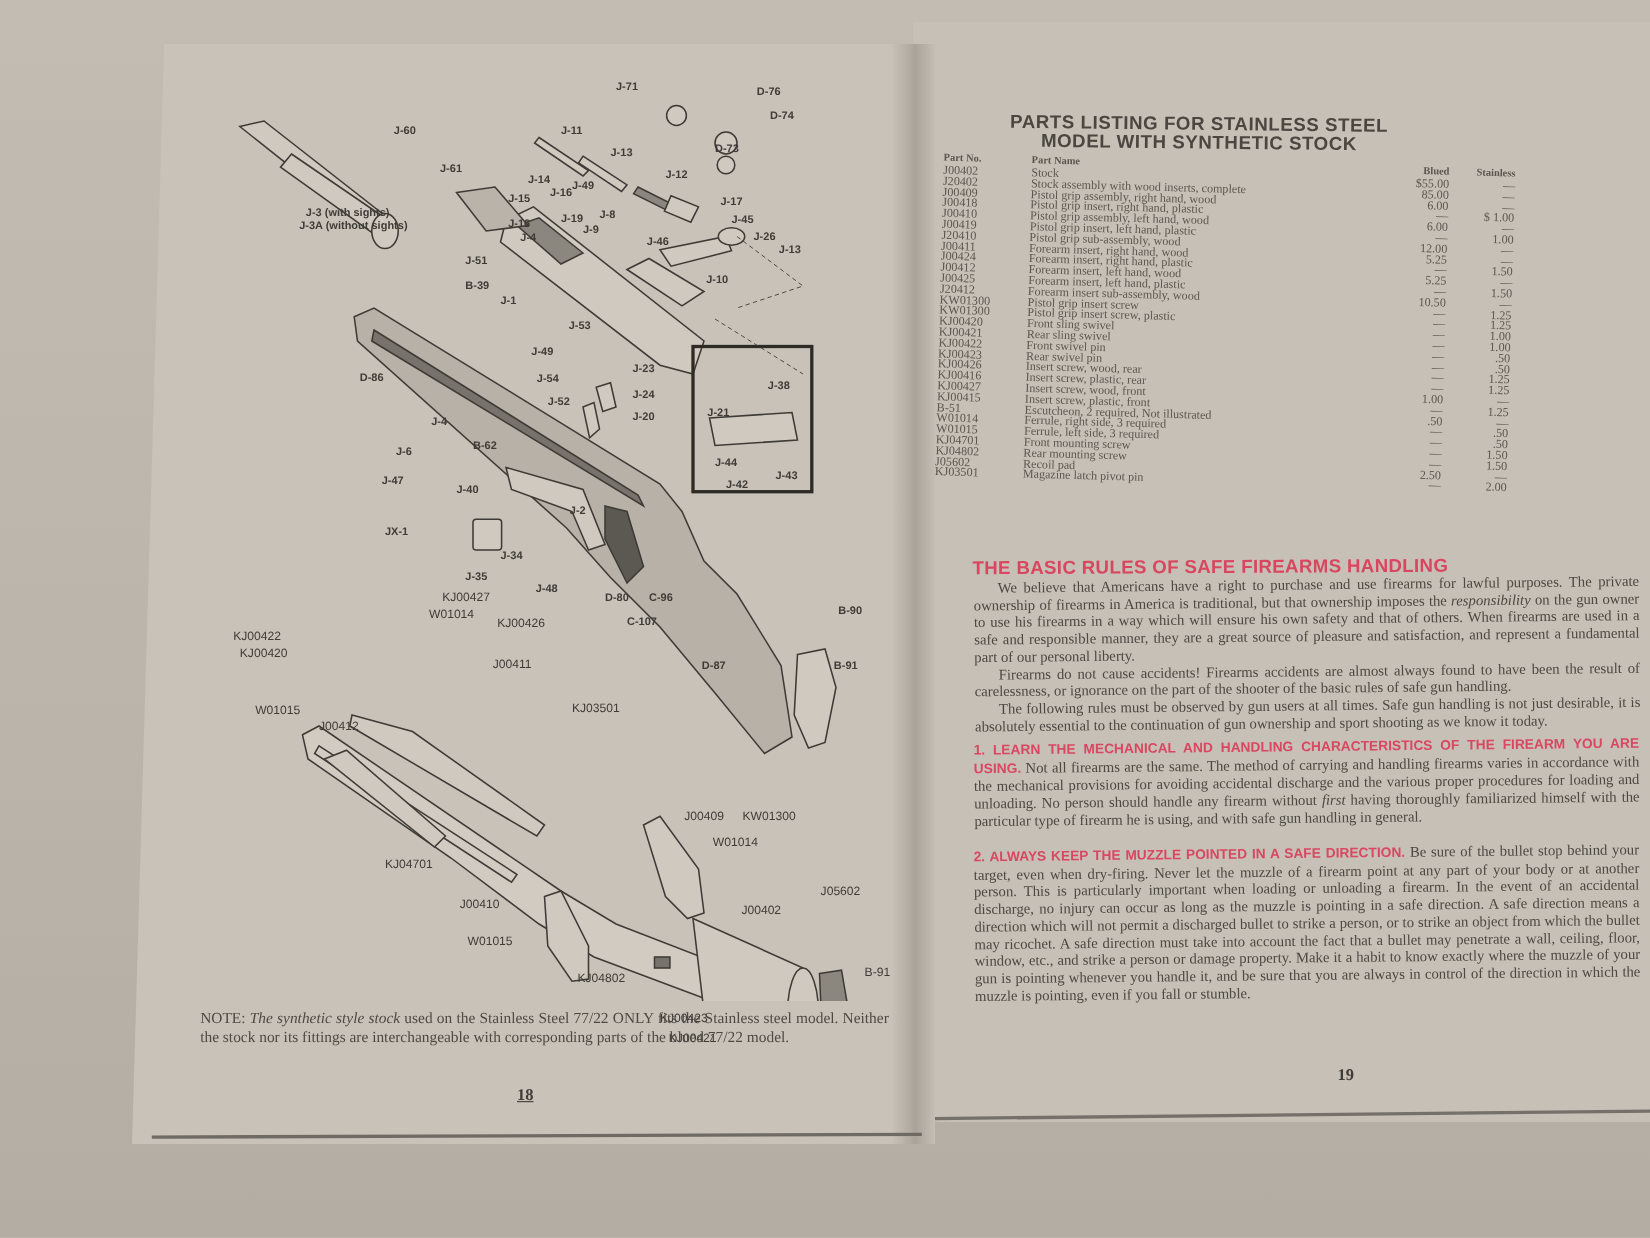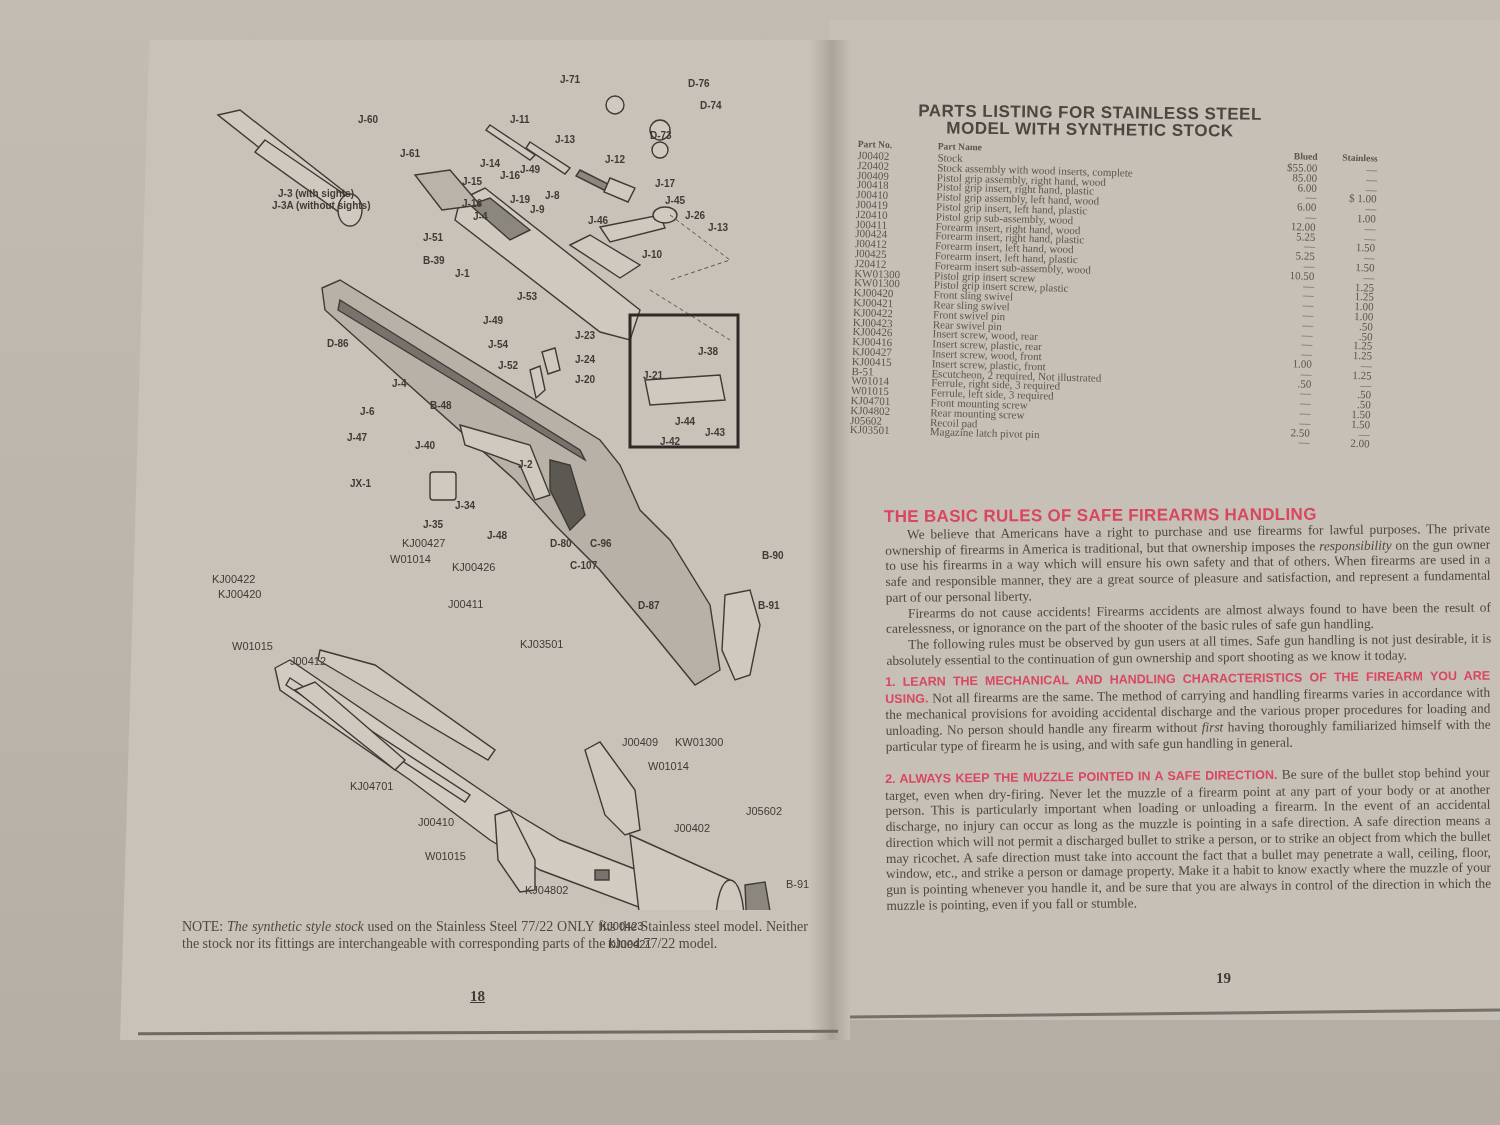--- a/index.html
+++ b/index.html
@@ -139,25 +139,25 @@
   <span class="plabel" style="left:293px;top:245px">J-49</span>
   <span class="plabel" style="left:298px;top:269px">J-54</span>
   <span class="plabel" style="left:308px;top:290px">J-52</span>
   <span class="plabel" style="left:385px;top:260px">J-23</span>
   <span class="plabel" style="left:385px;top:284px">J-24</span>
   <span class="plabel" style="left:385px;top:304px">J-20</span>
   <span class="plabel" style="left:137px;top:268px">D-86</span>
   <span class="plabel" style="left:202px;top:308px">J-4</span>
   <span class="plabel" style="left:508px;top:276px">J-38</span>
   <span class="plabel" style="left:453px;top:300px">J-21</span>
-  <span class="plabel" style="left:485px;top:346px">J-44</span>
+  <span class="plabel" style="left:460px;top:346px">J-44</span>
   <span class="plabel" style="left:515px;top:357px">J-43</span>
   <span class="plabel" style="left:470px;top:366px">J-42</span>
   <span class="plabel" style="left:170px;top:336px">J-6</span>
-  <span class="plabel" style="left:240px;top:330px">B-48</span>
+  <span class="plabel" style="left:240px;top:330px">B-62</span>
   <span class="plabel" style="left:157px;top:362px">J-47</span>
   <span class="plabel" style="left:225px;top:370px">J-40</span>
   <span class="plabel" style="left:328px;top:389px">J-2</span>
   <span class="plabel" style="left:160px;top:408px">JX-1</span>
   <span class="plabel" style="left:265px;top:430px">J-34</span>
   <span class="plabel" style="left:233px;top:449px">J-35</span>
   <span class="plabel" style="left:297px;top:460px">J-48</span>
   <span class="plabel" style="left:360px;top:468px">D-80</span>
   <span class="plabel" style="left:400px;top:468px">C-96</span>
   <span class="plabel" style="left:380px;top:490px">C-107</span>

